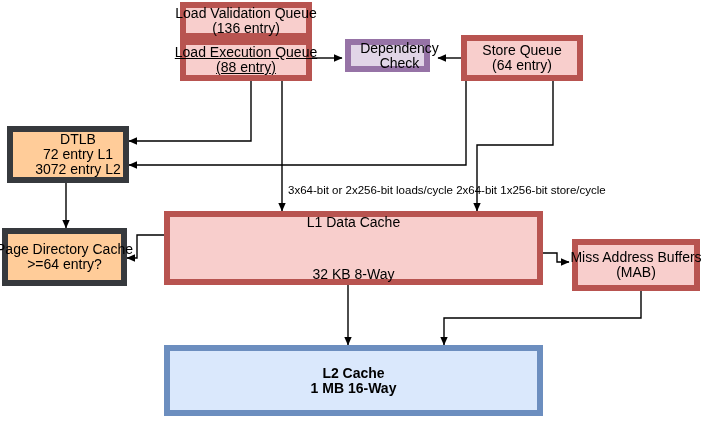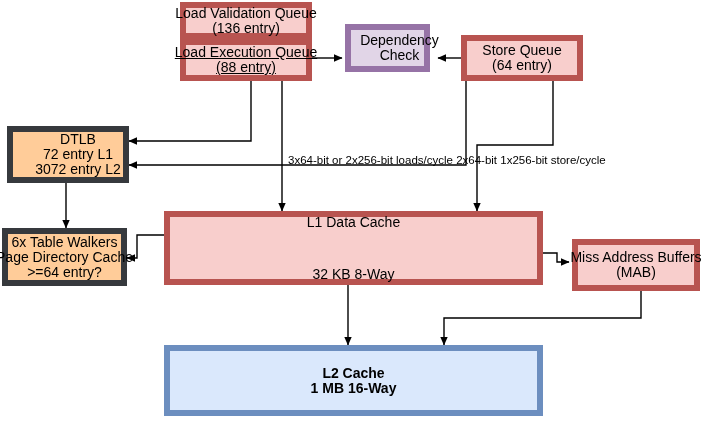--- a/index.html
+++ b/index.html
@@ -91,56 +91,55 @@
   <div class="node pink" style="left:180px; top:2px; width:132px; height:37px;">
     <span class="ln">Load Validation Queue</span>
     <span class="ln">(136 entry)</span>
   </div>
 
   <div class="node pink" style="left:180px; top:39px; width:132px; height:42px;text-decoration:underline;">
     <span class="ln">Load Execution Queue</span>
     <span class="ln">(88 entry)</span>
   </div>
 
-  <div class="node purple" style="left:345px; top:24px; width:85px; height:48px;padding-left:24px;">
+  <div class="node purple" style="left:345px; top:39px; width:85px; height:33px;padding-left:24px;">
     <span class="ln">Dependency</span>
     <span class="ln">Check</span>
   </div>
 
   <div class="node pink" style="left:461px; top:35px; width:122px; height:46px;">
     <span class="ln">Store Queue</span>
     <span class="ln">(64 entry)</span>
   </div>
 
   <div class="node orange" style="left:7px; top:126px; width:122px; height:57px;padding-left:20px;">
     <span class="ln">DTLB</span>
     <span class="ln">72 entry L1</span>
     <span class="ln">3072 entry L2</span>
   </div>
 
   <div class="node orange" style="left:2px; top:228px; width:125px; height:58px;">
-    <span class="ln">6x Table Walkers</span>
     <span class="ln">Page Directory Cache</span>
     <span class="ln">&gt;=64 entry?</span>
   </div>
 
   <div class="node pink" style="left:164px; top:211px; width:379px; height:74px;gap:37px;">
     <span class="ln">L1 Data Cache</span>
     <span class="ln">32 KB 8-Way</span>
   </div>
 
   <div class="node pink" style="left:572px; top:239px; width:128px; height:52px;">
     <span class="ln">Miss Address Buffers</span>
     <span class="ln">(MAB)</span>
   </div>
 
   <div class="node blue" style="left:164px; top:345px; width:379px; height:71px;font-weight:bold;">
     <span class="ln">L2 Cache</span>
     <span class="ln">1 MB 16-Way</span>
   </div>
 
-  <div class="edgelabel" style="left:288px; top:153px; width:180px;">
+  <div class="edgelabel" style="left:288px; top:183px; width:180px;">
     <span class="ln">3x64-bit or 2x256-bit loads/cycle</span>
     <span class="ln">2x64-bit 1x256-bit  store/cycle</span>
   </div>
 
 
 </div>
 
 </body></html>

